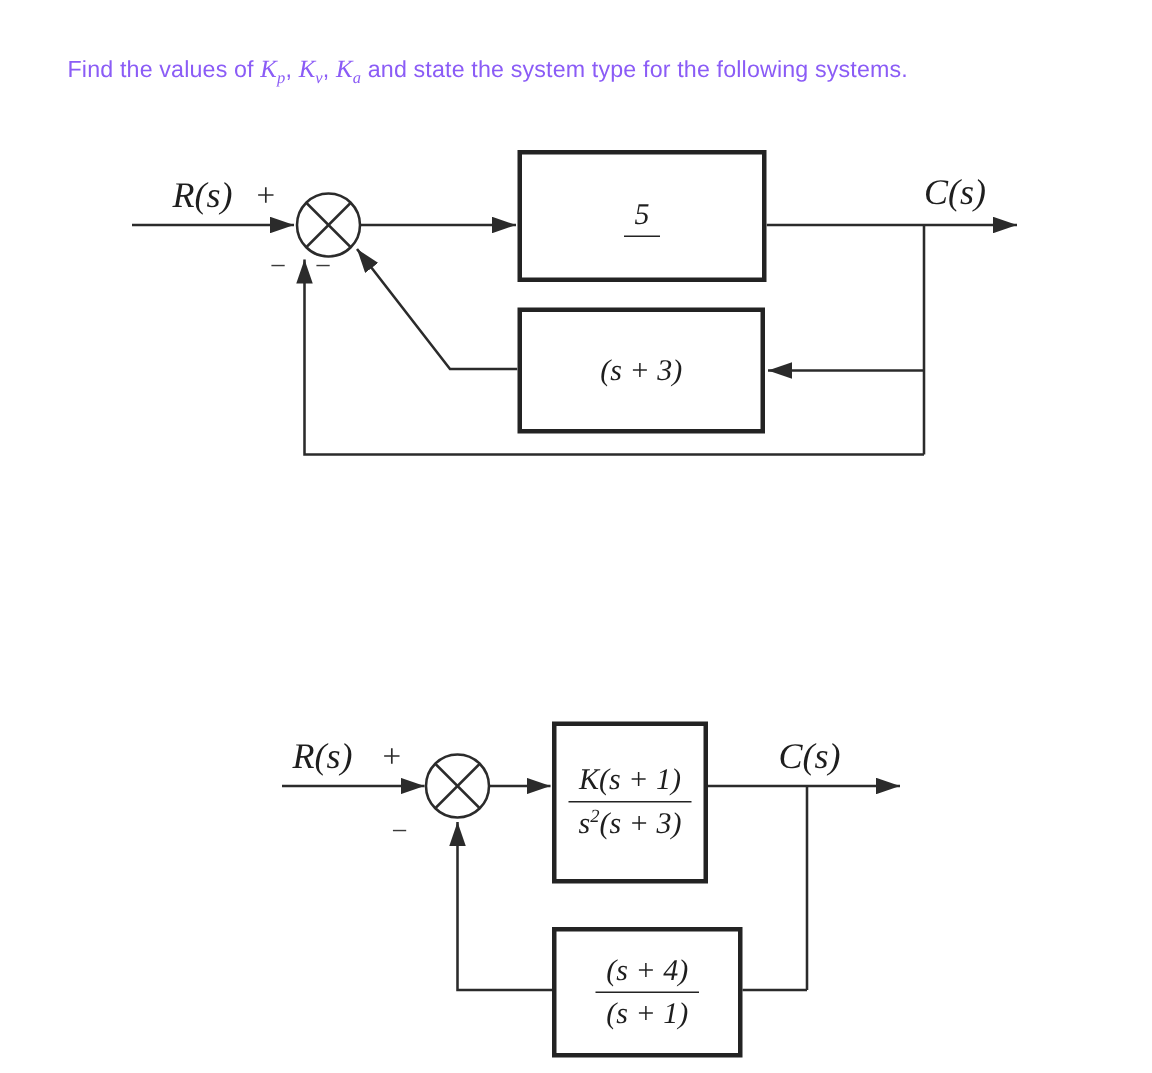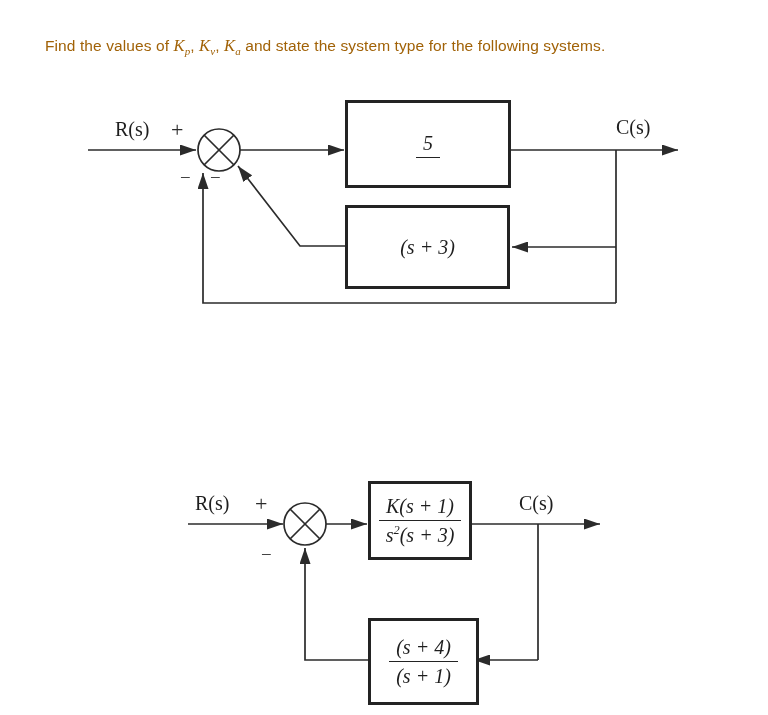--- a/index.html
+++ b/index.html
@@ -1,29 +1,29 @@
 <!DOCTYPE html>
 <html><head>
 <meta charset="utf-8">
 <style>
   html,body{margin:0;padding:0;background:#ffffff;}
   .canvas{
     position:relative;width:768px;height:715px;background:#ffffff;
     font-family:"Liberation Sans",sans-serif;color:#1a1a1a;overflow:hidden;
   }
   .header{
-    position:absolute;left:45px;top:20px;font-size:15.5px;color:#a16207;
+    position:absolute;left:45px;top:20px;font-size:15.5px;color:#8b5cf6;
     letter-spacing:0.1px;white-space:nowrap;
   }
   .mathk{font-family:"Liberation Serif",serif;font-style:italic;font-size:16.5px;}
   .mathsub{font-family:"Liberation Serif",serif;font-style:italic;font-size:11px;vertical-align:-4px;}
   .lines{position:absolute;left:0;top:0;}
   .mlabel{
     position:absolute;font-family:"Liberation Serif","DejaVu Serif",serif;
-    font-size:20px;color:#1e1e1e;white-space:nowrap;
+    font-style:italic;font-size:24px;color:#1e1e1e;white-space:nowrap;
   }
   .sign{
     position:absolute;font-family:"Liberation Serif",serif;font-style:normal;
     font-size:22px;color:#2b2b2b;line-height:1;
   }
   .minus{font-size:19px;color:#3a3a3a;}
   .block{
     position:absolute;box-sizing:border-box;border:3px solid #232323;background:#ffffff;
     display:flex;align-items:center;justify-content:center;
     font-family:"Liberation Serif","DejaVu Serif",serif;font-style:italic;
@@ -88,27 +88,27 @@
 
   <div class="block" style="left:345px;top:205px;width:165px;height:84px;">
     <span>(s + 3)</span>
   </div>
 
   <div class="mlabel" style="left:195px;top:492px;">R(s)</div>
   <div class="sign" style="left:255px;top:493px;">+</div>
   <div class="sign minus" style="left:261px;top:545px;">−</div>
   <div class="mlabel" style="left:519px;top:492px;">C(s)</div>
 
-  <div class="block" style="left:368px;top:481px;width:104px;height:79px;">
+  <div class="block" style="left:368px;top:481px;width:104px;height:108px;">
     <span class="frac">
       <span class="num">K(s + 1)</span>
       <span class="den"><span>s</span><sup>2</sup><span>(s + 3)</span></span>
     </span>
   </div>
 
-  <div class="block" style="left:368px;top:618px;width:111px;height:87px;">
+  <div class="block" style="left:368px;top:618px;width:127px;height:87px;">
     <span class="frac">
       <span class="num">(s + 4)</span>
       <span class="den">(s + 1)</span>
     </span>
   </div>
 
 </div>
 
 </body></html>

